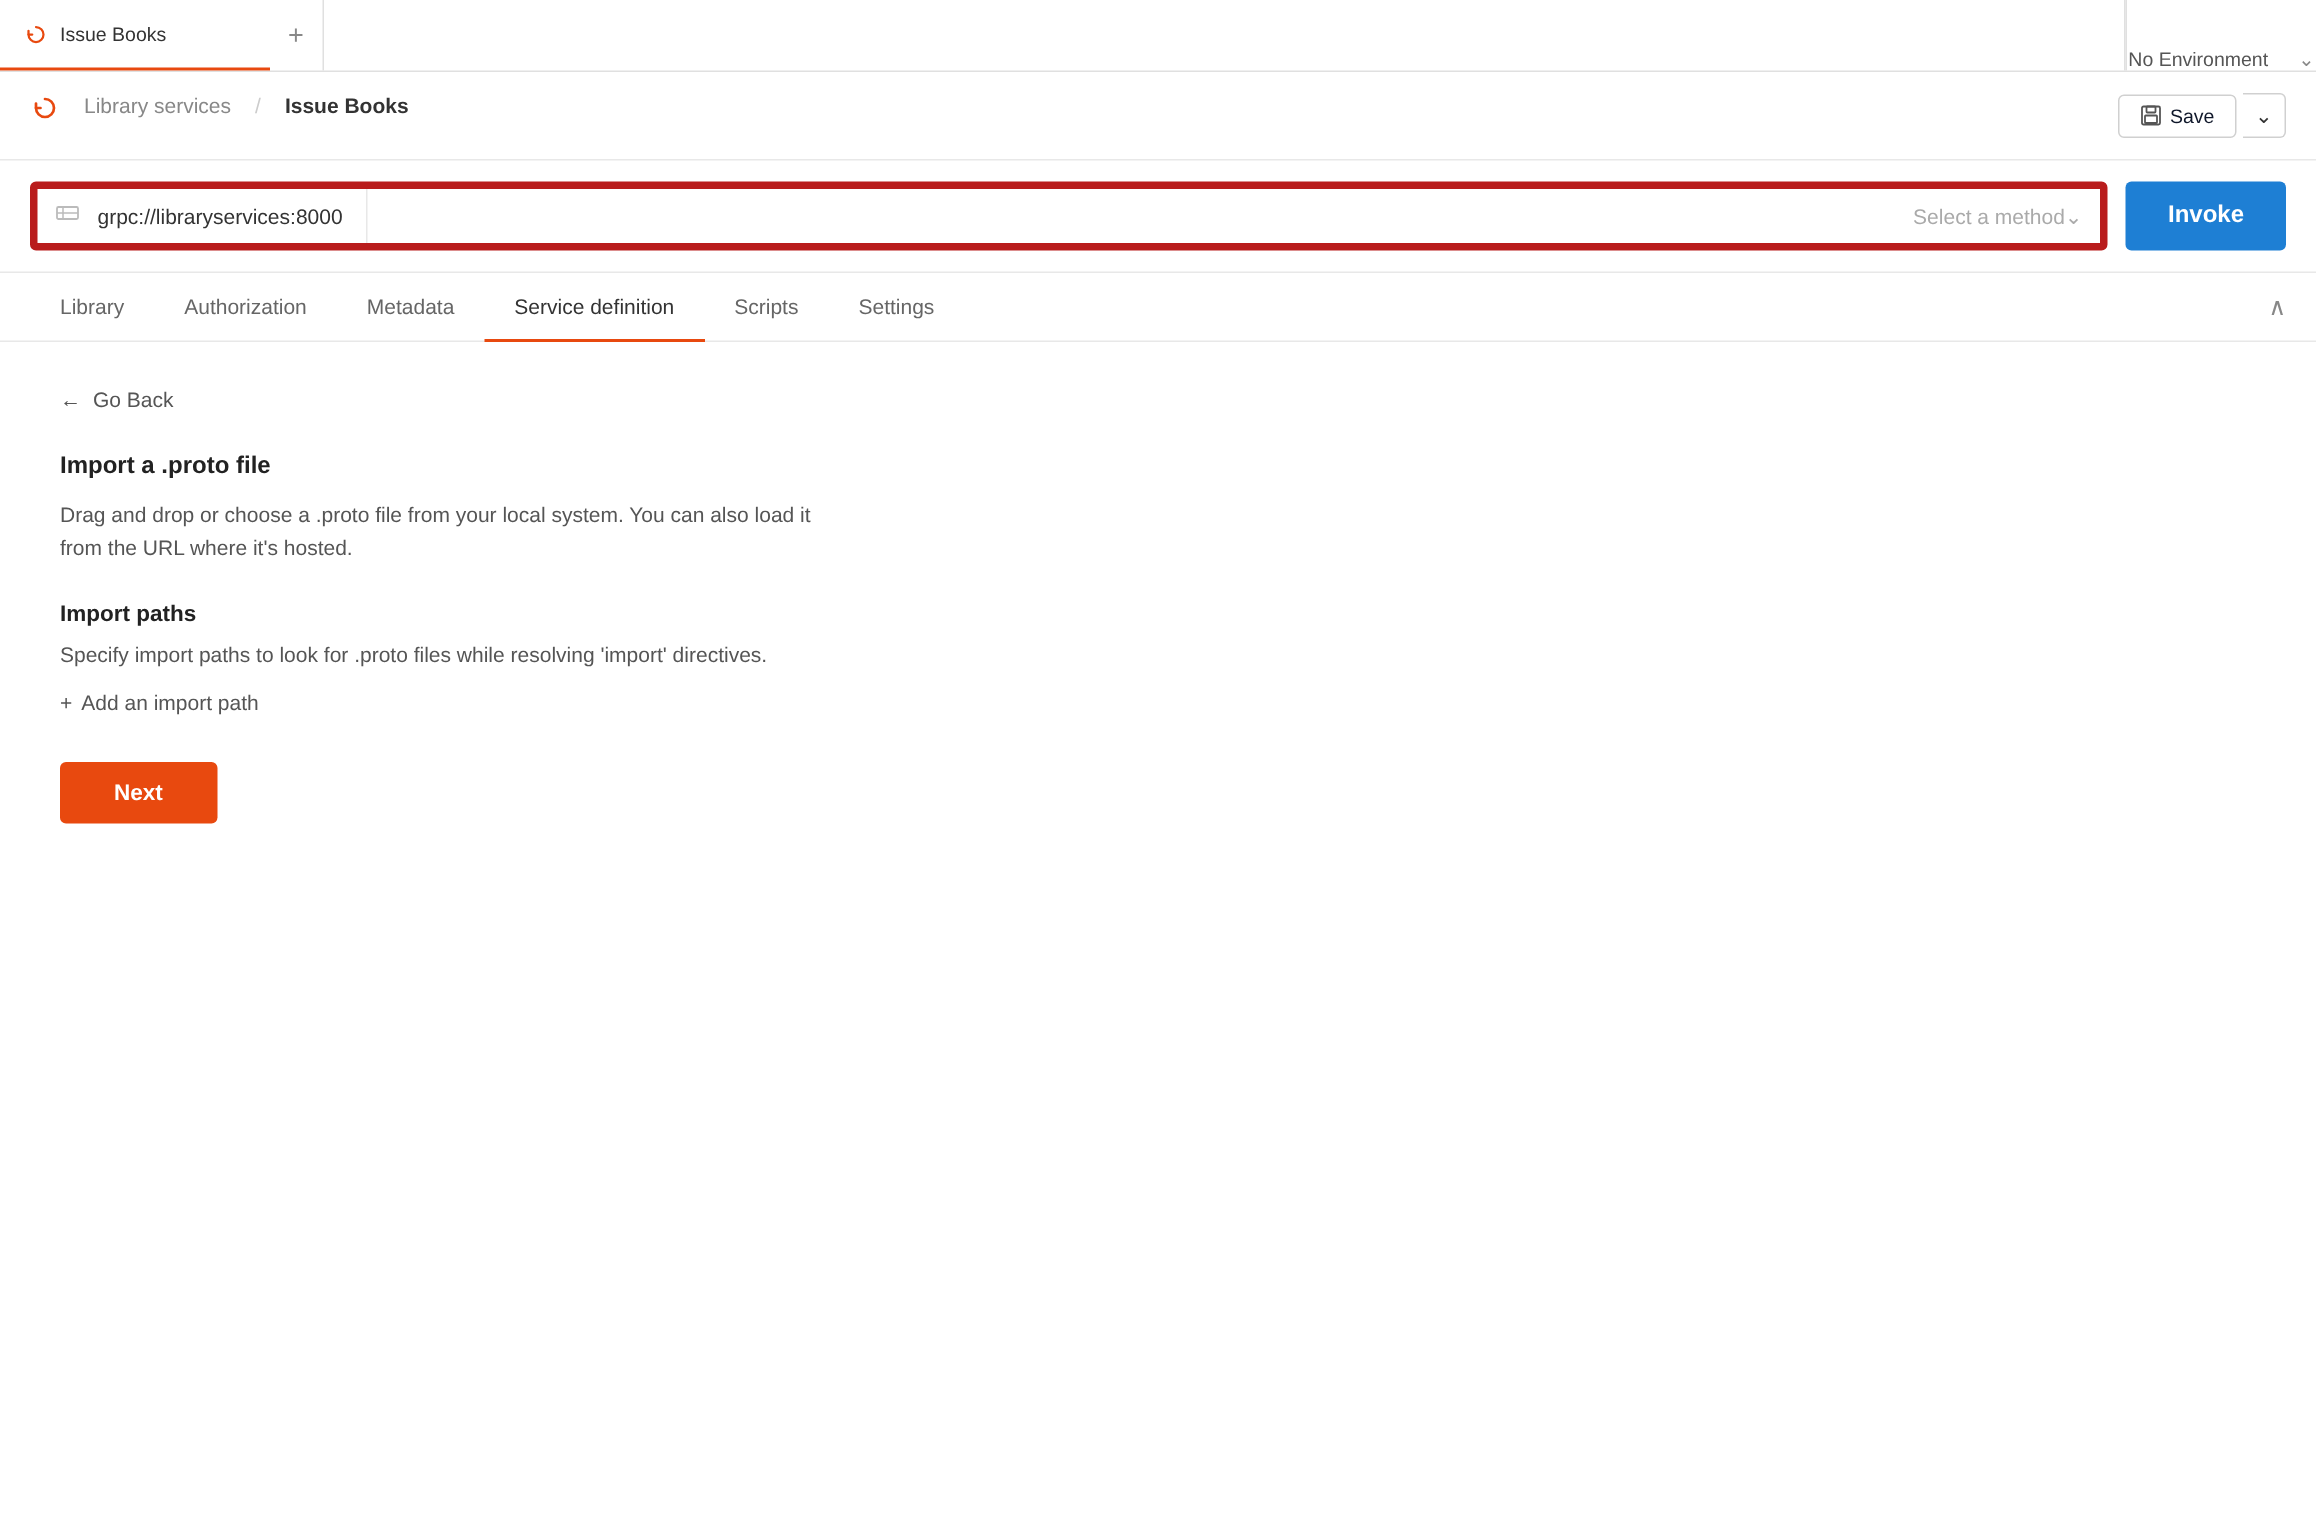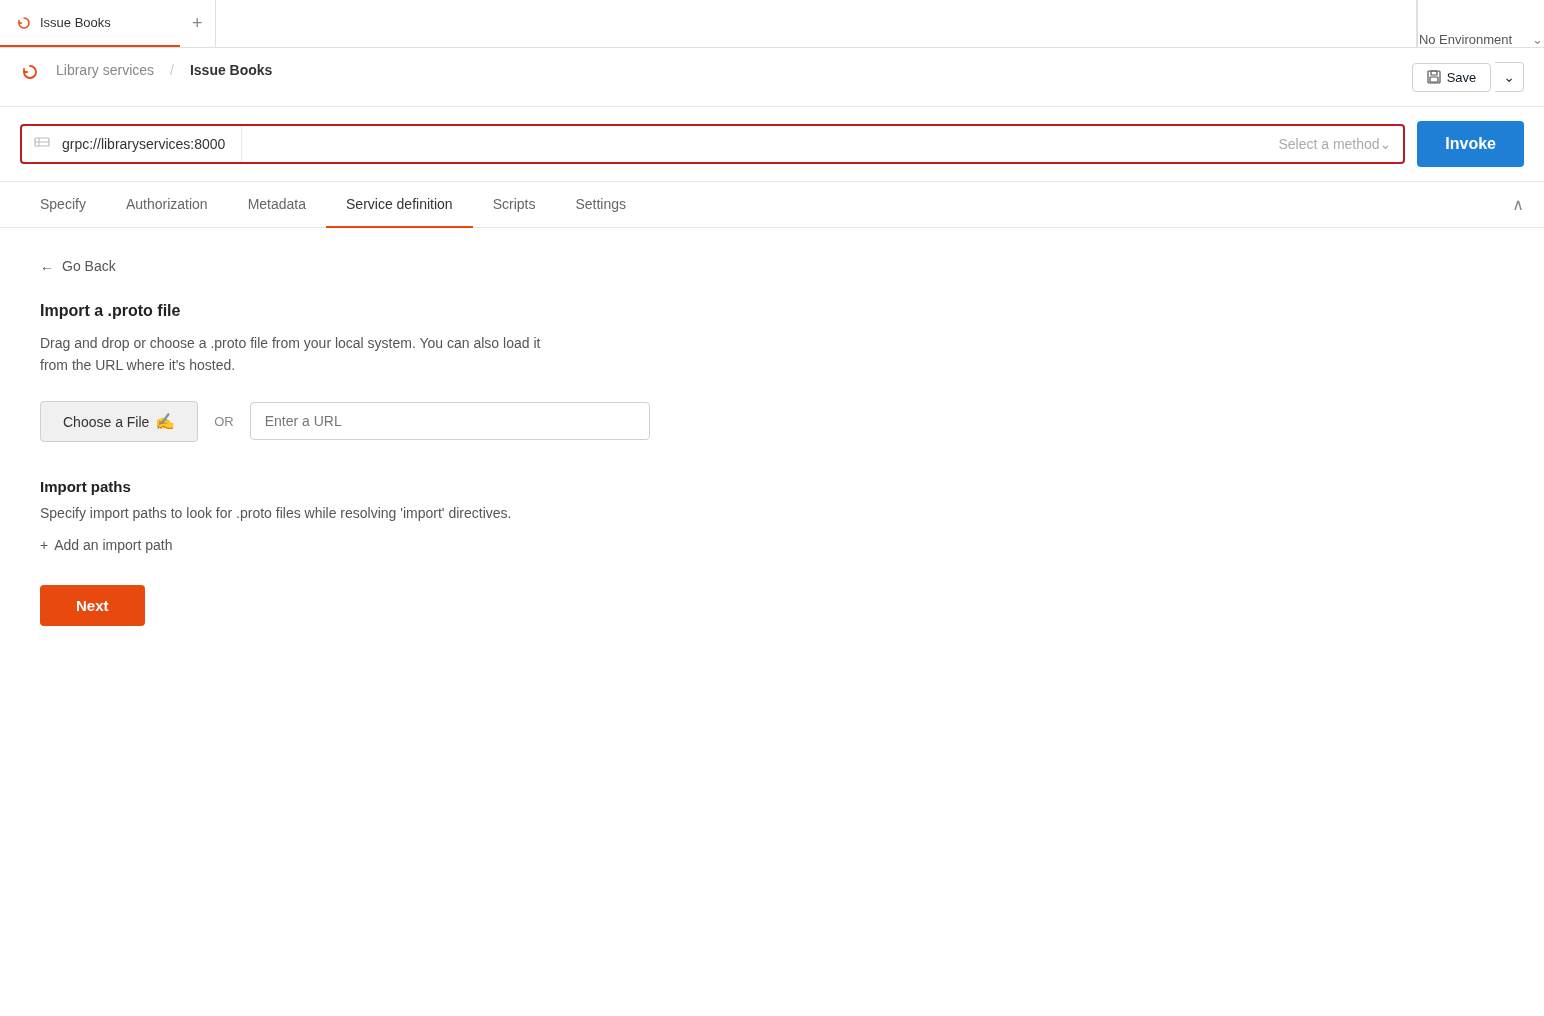--- a/index.html
+++ b/index.html
@@ -122,21 +122,21 @@
       display: flex;
       align-items: center;
       padding: 14px 20px;
       gap: 12px;
       border-bottom: 1px solid #e8e8e8;
     }
     .url-input-wrap {
       flex: 1;
       display: flex;
       align-items: center;
-      border: 2px solid #b91c1c;
+      border: 5px solid #b91c1c;
       border-radius: 4px;
       overflow: hidden;
       background: #fff;
     }
     .url-icon {
       padding: 0 12px;
       color: #aaa;
       font-size: 16px;
     }
     .url-value {
@@ -358,21 +358,21 @@
       <div class="method-select">
         <span style="color:#aaa;">Select a method</span>
         <span>⌄</span>
       </div>
     </div>
     <button class="invoke-btn">Invoke</button>
   </div>
 
   <div class="tabs-row">
     <div class="tab-item">
-      <span>Specify</span>
+      <span>Library</span>
     </div>
     <div class="tab-item">
       <span>Authorization</span>
     </div>
     <div class="tab-item">
       <span>Metadata</span>
     </div>
     <div class="tab-item active">
       <span>Service definition</span>
     </div>
@@ -398,28 +398,20 @@
     
     <div class="section-title">Import a .proto file</div>
 
     
     <div class="section-desc">
       <span>Drag and drop or choose a .proto file from your local system. You can also load it</span><br>
       <span>from the URL where it's hosted.</span>
     </div>
 
     
-    <div class="file-row">
-      <button class="choose-file-btn">
-        <span>Choose a File</span>
-        <span class="cursor-hand">✍</span>
-      </button>
-      <span class="or-label">OR</span>
-      <input class="url-text-input" type="text" placeholder="Enter a URL" style="">
-    </div>
 
     
     <div class="import-paths-title">Import paths</div>
     <div class="import-paths-desc">Specify import paths to look for .proto files while resolving 'import' directives.</div>
 
     <div class="add-path-link">
       <span>+</span>
       <span>Add an import path</span>
     </div>
 

